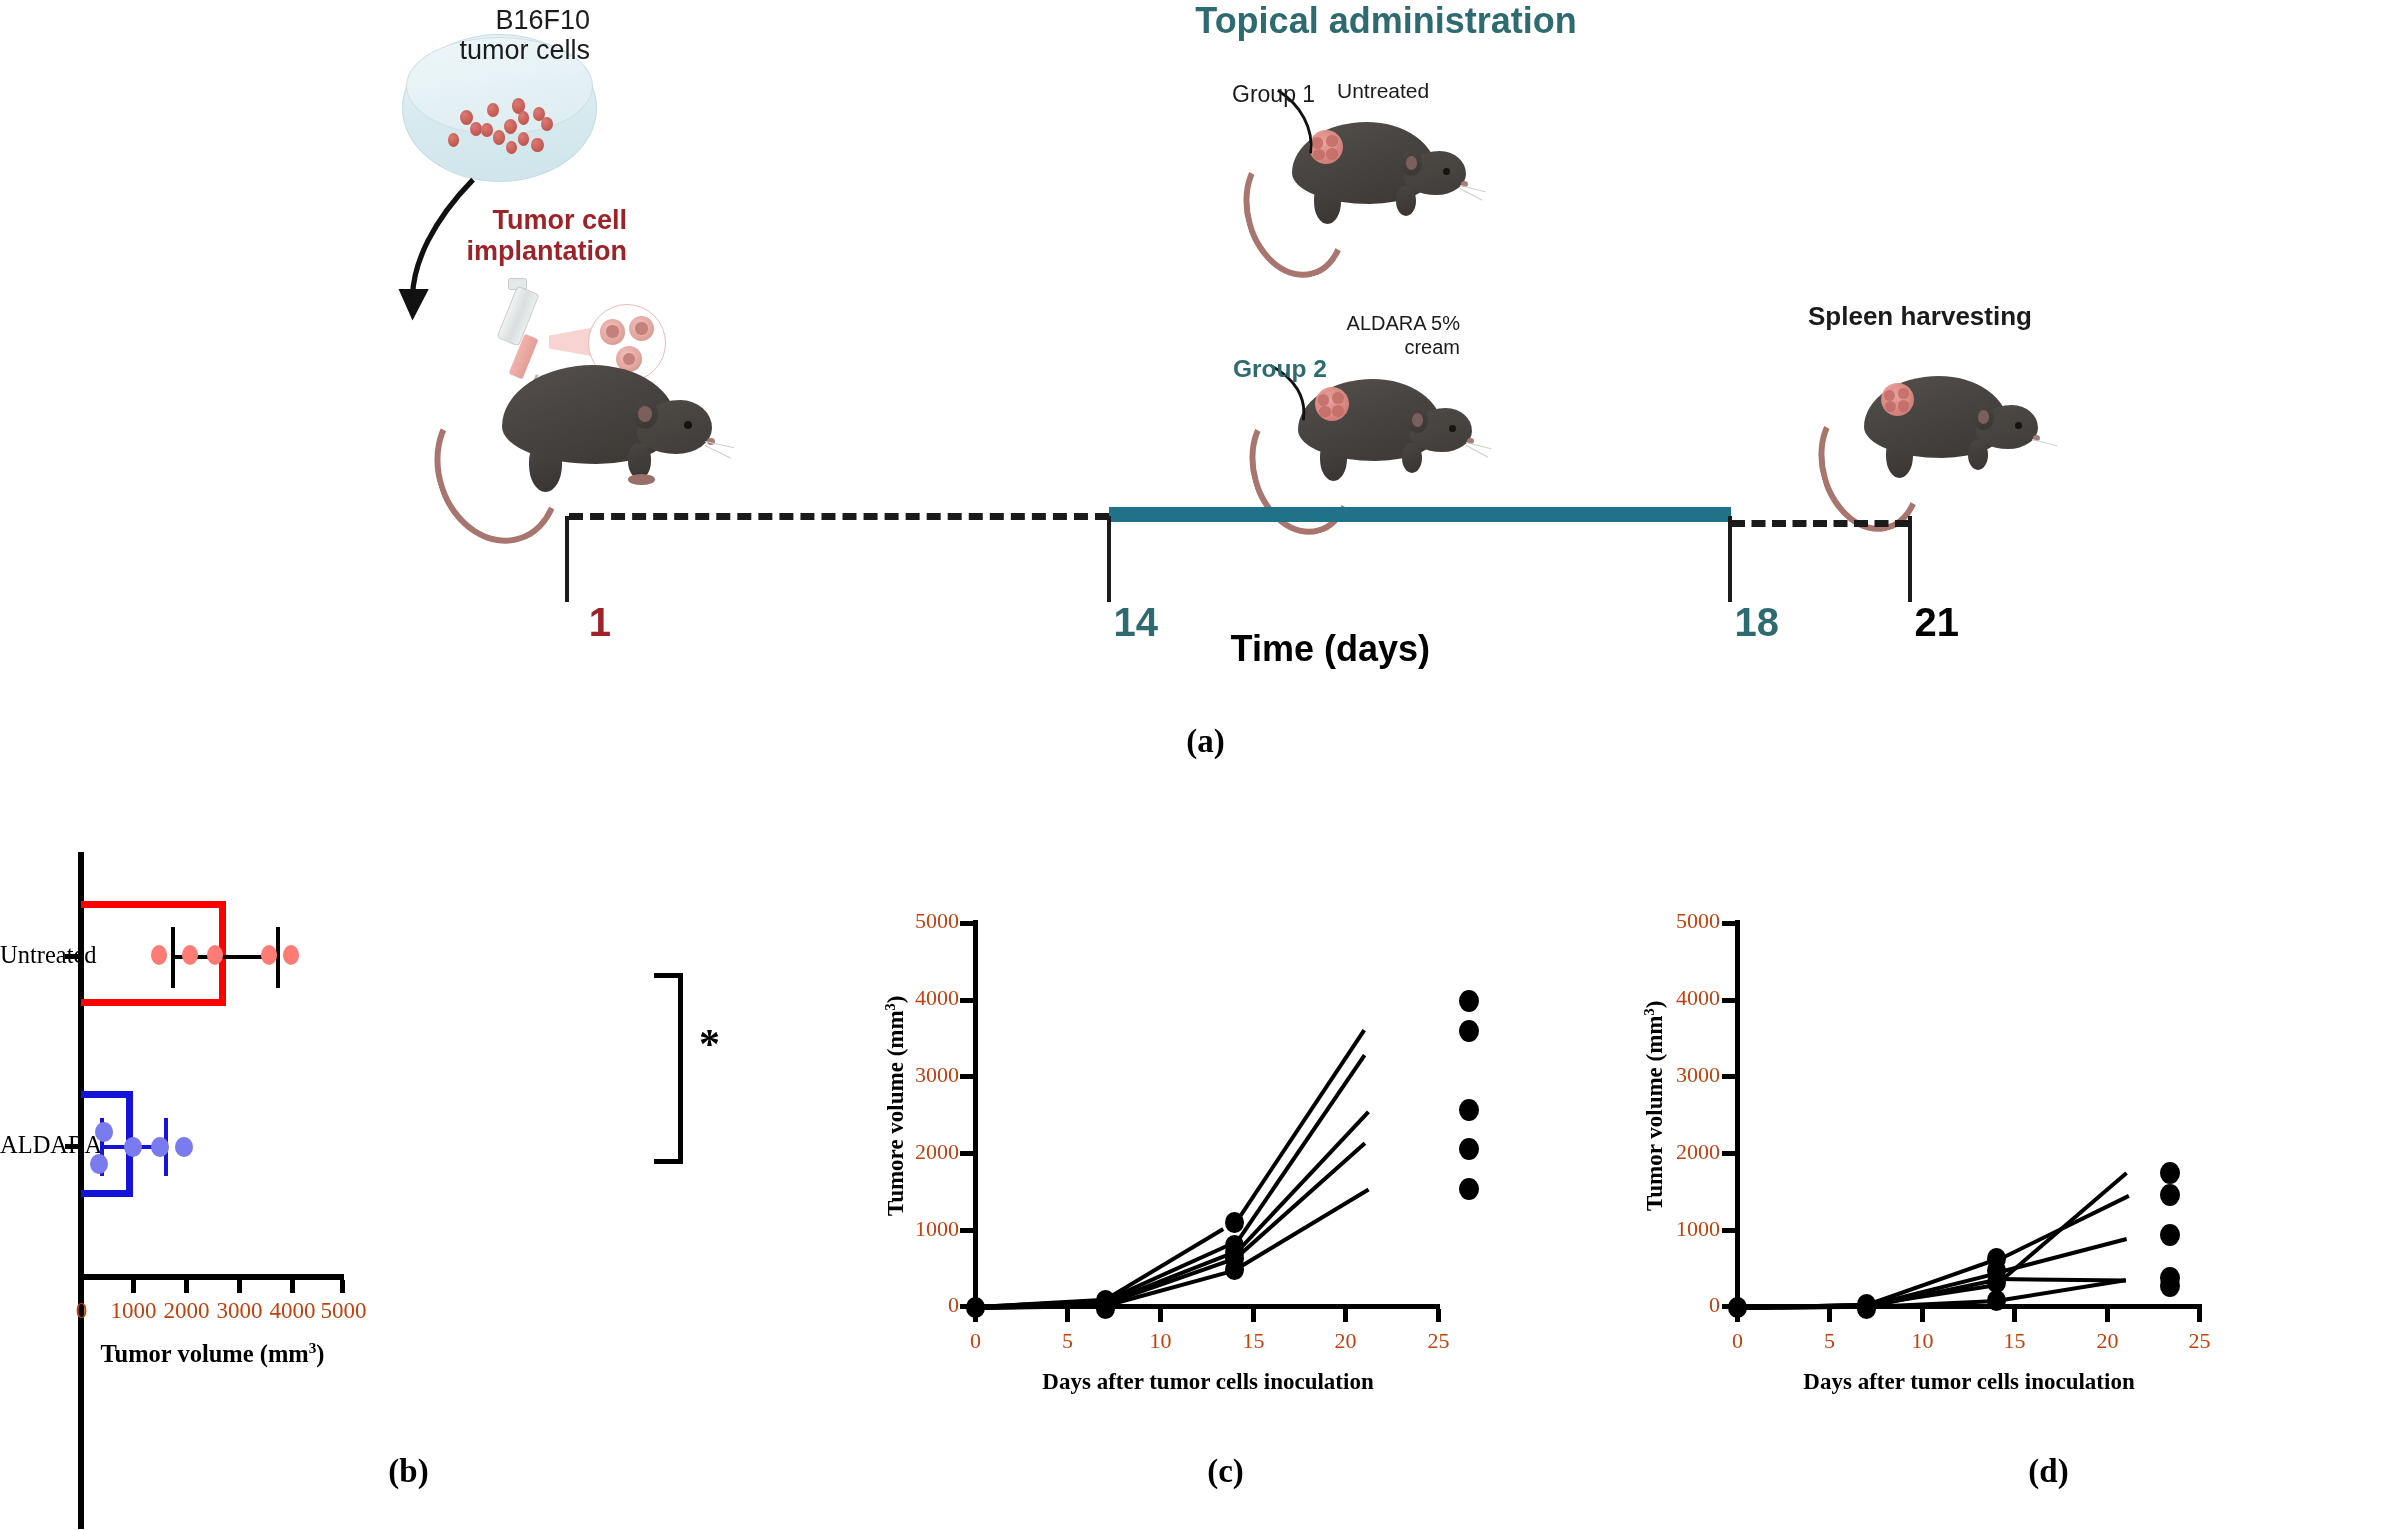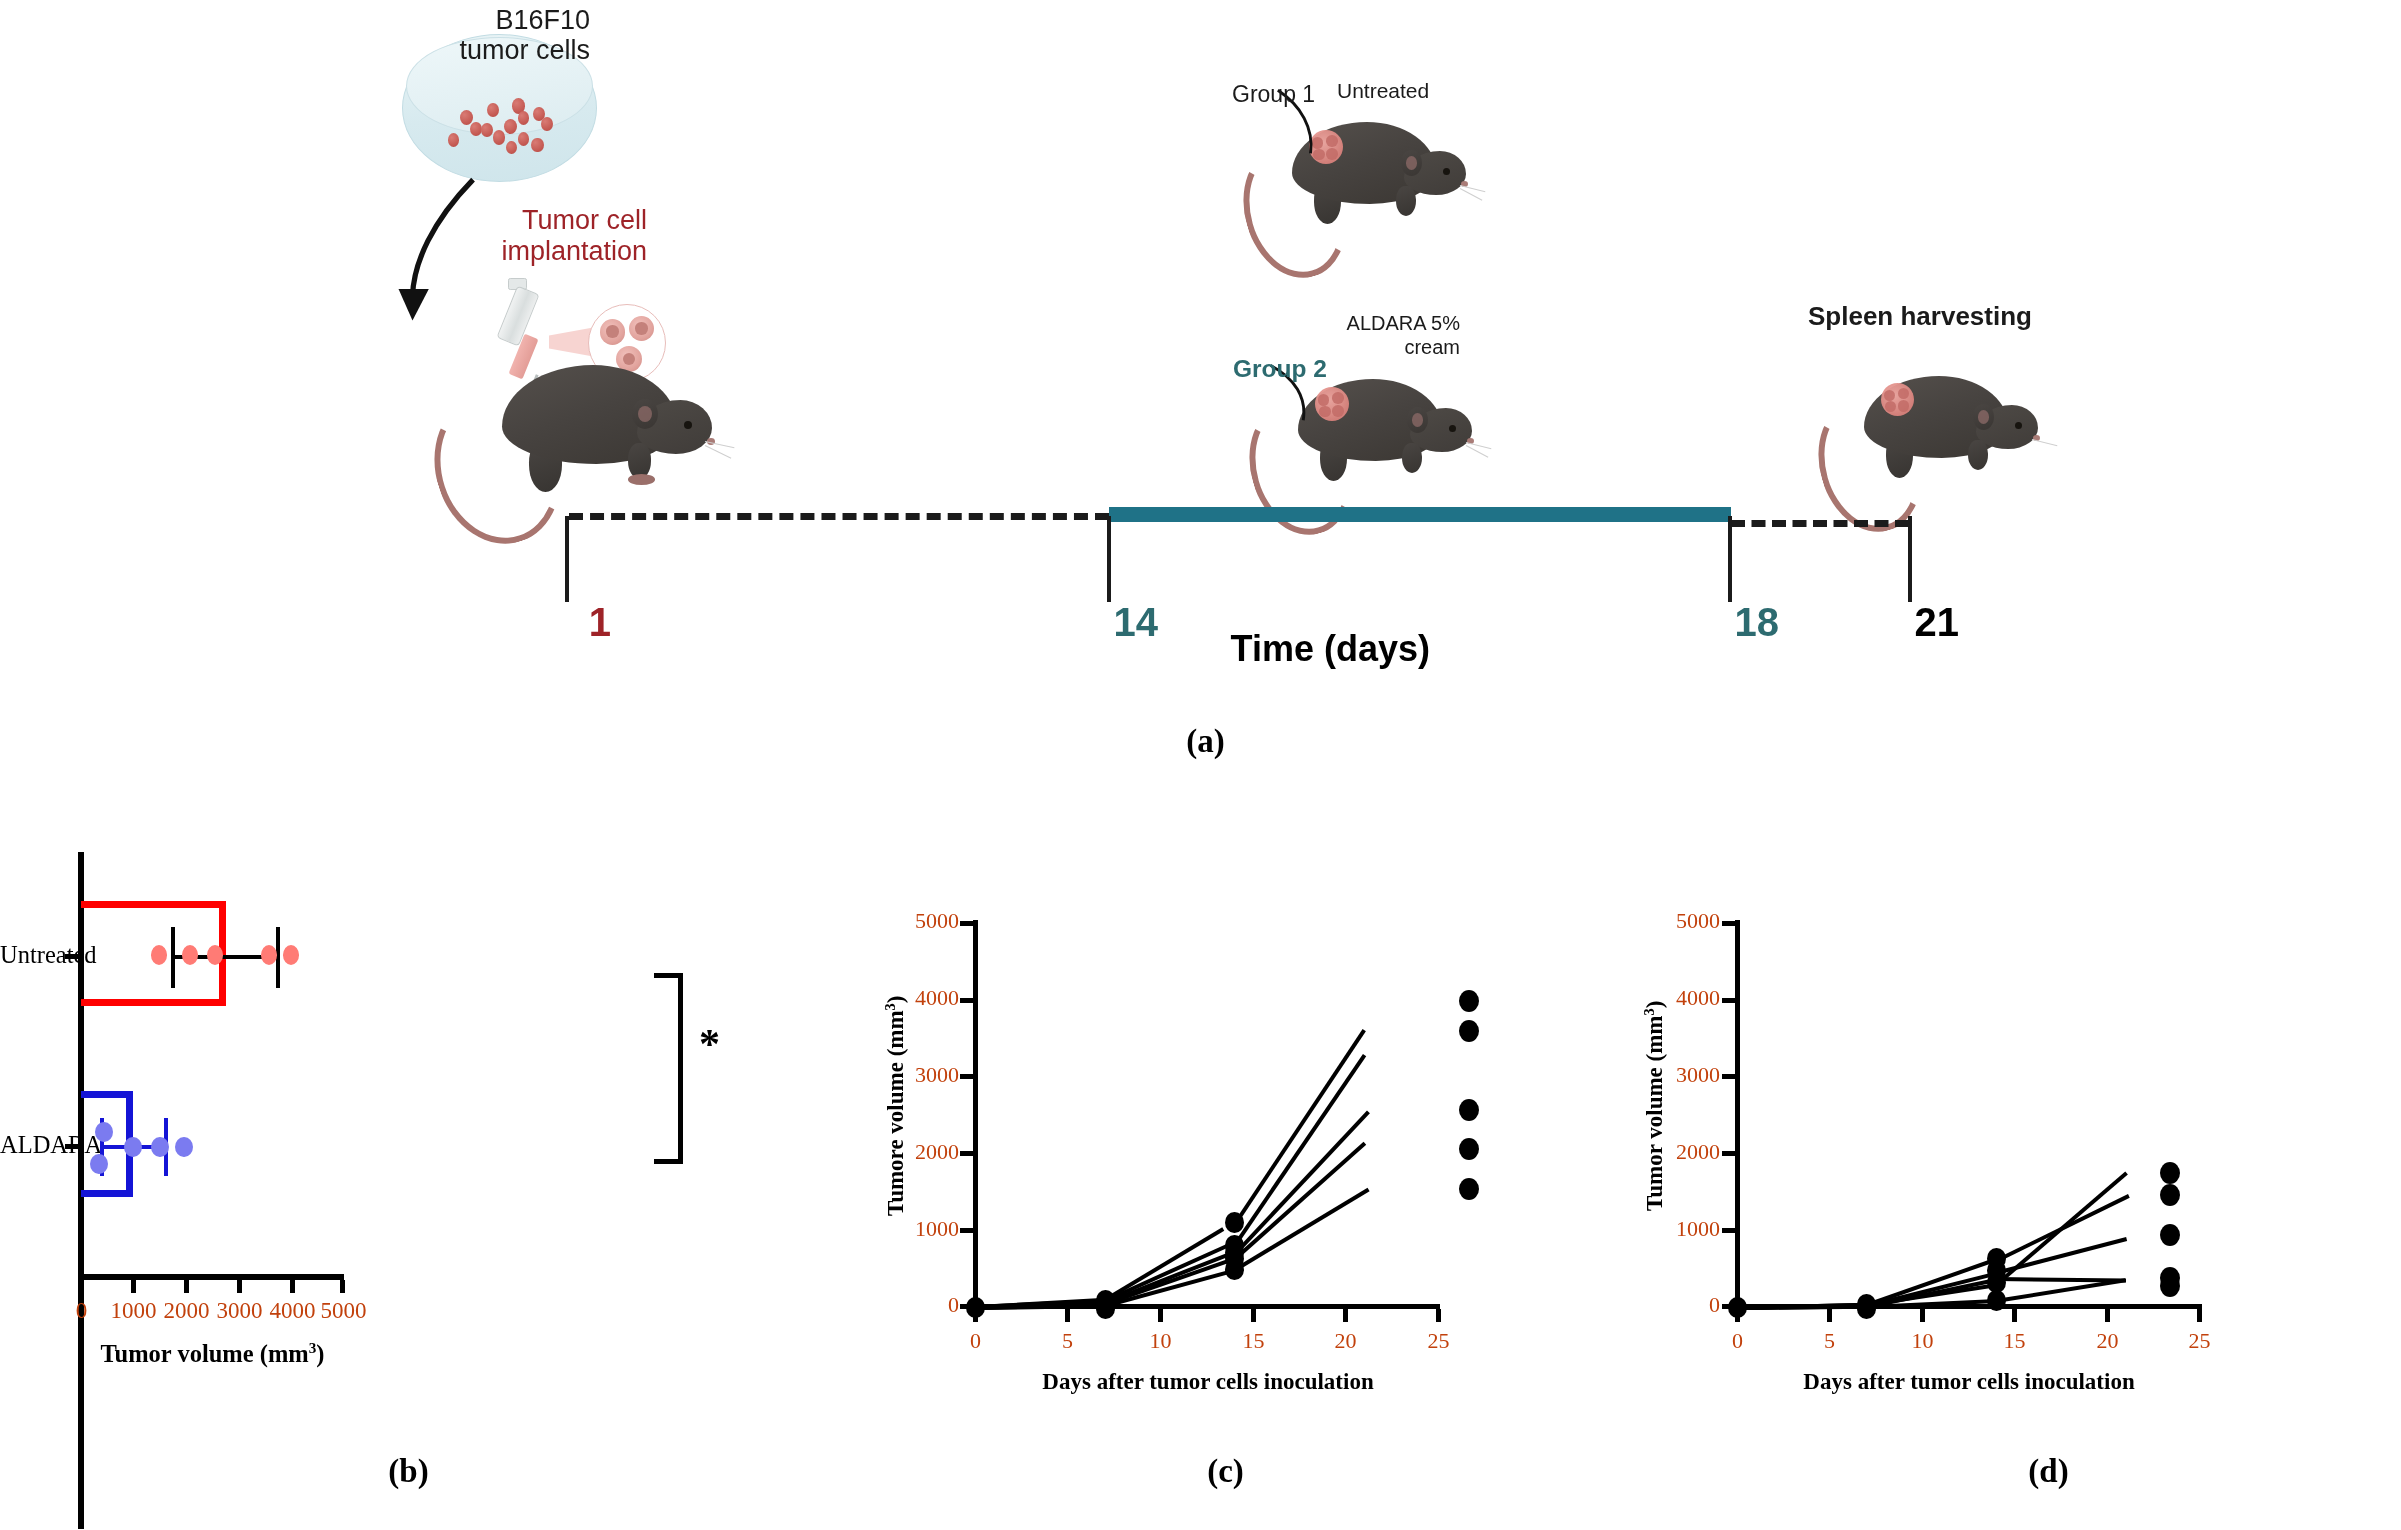--- a/index.html
+++ b/index.html
@@ -104,21 +104,21 @@
   <div class="abs sch-label ctr" style="left:409px;top:4.7px;width:181px;font-size:27px;color:#1b1b1b;">
     <div>B16F10</div>
     <div>tumor cells</div>
   </div>
 
   <svg class="abs" style="left:397px;top:175px;width:187px;height:163px;overflow:visible;" viewBox="0 0 320 280" width="187" height="163">
     <path d="M 130 8 C 60 80 28 150 26 208" stroke="#111" stroke-width="9" fill="none"></path>
     <polygon points="26,250 2,196 54,196" fill="#111"></polygon>
   </svg>
 
-  <div class="abs sch-label ctr" style="left:449px;top:205px;width:198px;font-size:27px;font-weight:normal;color:#9e2328;line-height:1.15;">
+  <div class="abs sch-label ctr" style="left:429px;top:205px;width:198px;font-size:27px;font-weight:bold;color:#9e2328;line-height:1.15;">
     <div>Tumor cell</div>
     <div>implantation</div>
   </div>
 
   <div class="abs" style="left:502px;top:274px;width:152px;height:117px;">
     <div class="syr-plunger" style="left:5.8px;top:3.5px;width:17.5px;height:10.5px;"></div>
     <div class="syr-barrel" style="left:3.5px;top:14px;width:22px;height:54px;transform:rotate(22deg);"></div>
     <div class="syr-fluid" style="left:14px;top:61px;width:15px;height:43px;transform:rotate(22deg);"></div>
     <div class="syr-needle" style="left:30px;top:100px;width:2.9px;height:20px;transform:rotate(22deg);"></div>
   </div>
@@ -168,20 +168,21 @@
       <div class="tcell" style="left:10%;top:22%;width:34%;height:34%;"></div>
       <div class="tcell" style="left:52%;top:16%;width:34%;height:34%;"></div>
       <div class="tcell" style="left:14%;top:56%;width:34%;height:34%;"></div>
       <div class="tcell" style="left:52%;top:54%;width:34%;height:34%;"></div>
     </div>
   </div>
   <svg class="abs" style="left:1273px;top:88px;width:82px;height:70px;overflow:visible;" viewBox="0 0 140 120" width="82" height="70">
     <path d="M 8 4 C 48 30 70 70 64 112" stroke="#111" stroke-width="5" fill="none"></path>
   </svg>
 
+  <div class="abs sch-label" style="left:1141px;top:1.2px;width:490px;font-size:36px;font-weight:bold;color:#2d6b70;text-align:center;">Topical administration</div>
 
   <div class="abs sch-label" style="left:1232px;top:82px;font-size:23px;color:#1b1b1b;">Group 1</div>
   <div class="abs sch-label" style="left:1337px;top:79px;font-size:21px;color:#1b1b1b;">Untreated</div>
 
   <div class="mouse" style="left:1290px;top:368px;width:193px;height:146px;">
     <div class="m-tail" style="left:-39px;top:33px;width:88px;height:123px;transform:rotate(-16deg);"></div>
     <div class="m-leg" style="left:30px;top:69px;width:27px;height:44px;"></div>
     <div class="m-body" style="left:8.2px;top:10.5px;width:144px;height:82px;"></div>
     <div class="m-head" style="left:120px;top:40px;width:62px;height:44px;"></div>
     <div class="m-ear" style="left:117px;top:39px;width:21px;height:26px;">

